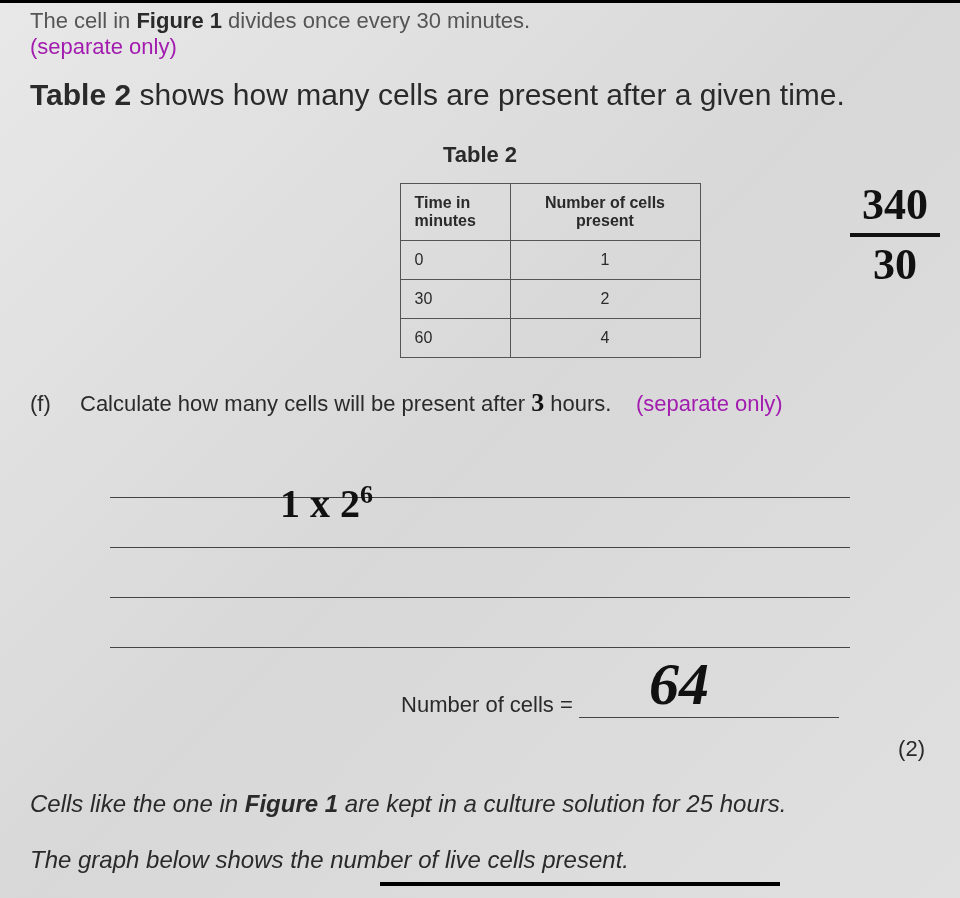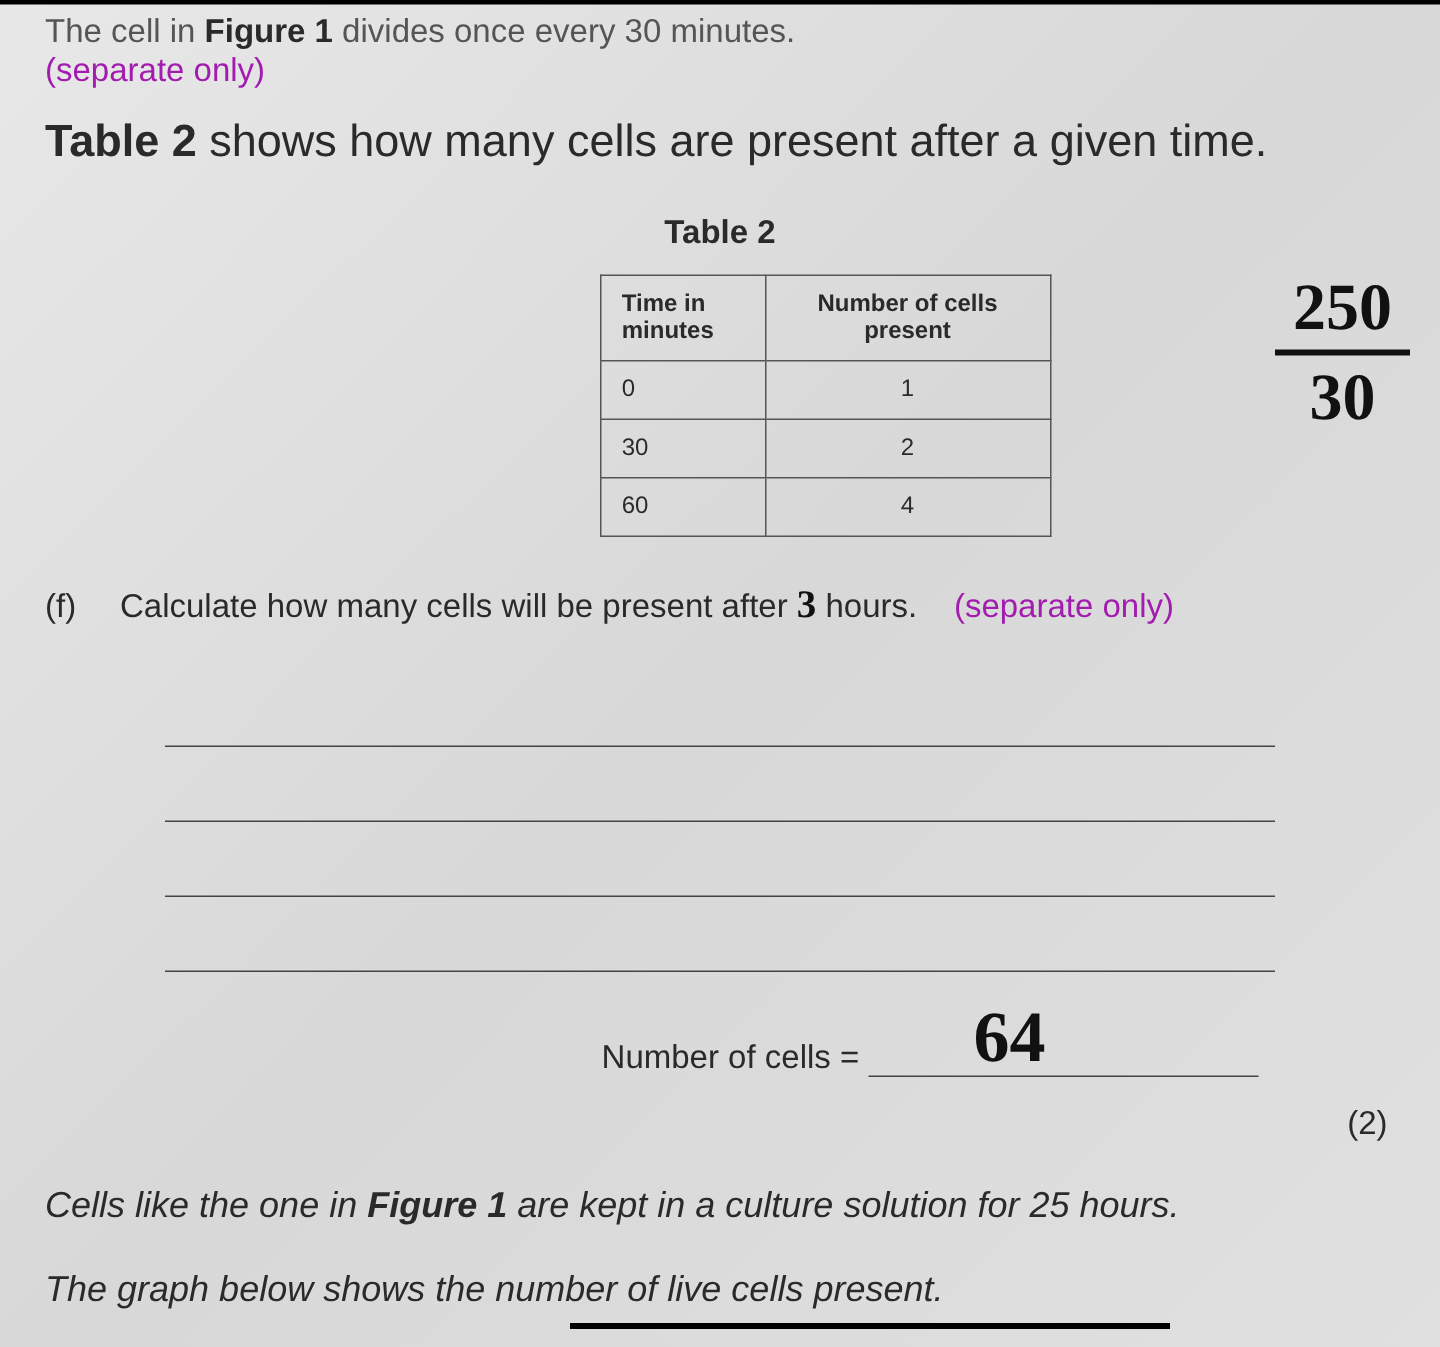--- a/index.html
+++ b/index.html
@@ -124,21 +124,22 @@
       border-bottom: 1.5px solid #444;
       width: 260px;
       position: relative;
       vertical-align: bottom;
       height: 30px;
     }
     .answer-value {
       position: absolute;
       left: 70px;
       bottom: -2px;
-      font-size: 48px;
+      font-size: 60px;
+      font-style: italic;
     }
     .marks {
       text-align: right;
       font-size: 22px;
       margin-top: 18px;
       padding-right: 5px;
     }
     .para { margin-top: 28px; font-size: 24px; font-style: italic; }
     .para b { font-weight: bold; }
     .bottom-line {
@@ -191,40 +192,43 @@
         <td>2</td>
       </tr>
       <tr>
         <td>60</td>
         <td>4</td>
       </tr>
     </tbody>
   </table>
 
   <div class="fraction-note handwriting">
-    <span class="fraction-top">250</span>
+    <span class="fraction-top">340</span>
     <div class="fraction-line"></div>
     <span class="fraction-bottom">30</span>
   </div>
 </div>
 
 <div class="question-row">
   <div class="q-label">(f)</div>
   <div class="q-text">
     <span>Calculate how many cells will be present after </span><span class="handwriting hours-hw">3</span><span> hours.</span>
     &nbsp;&nbsp;
     <span class="blue-text">(separate only)</span>
   </div>
 </div>
 
 <div class="answer-lines">
   <div class="aline"></div>
   <div class="aline"></div>
   <div class="aline"></div>
   <div class="aline"></div>
+  <div class="work-text handwriting">
+    <span>1 x 2</span><span class="exp">6</span>
+  </div>
 </div>
 
 <div class="answer-row">
   <span>Number of cells =</span>
   <span class="answer-blank">
     <span class="answer-value handwriting">64</span>
   </span>
 </div>
 
 <div class="marks">(2)</div>

